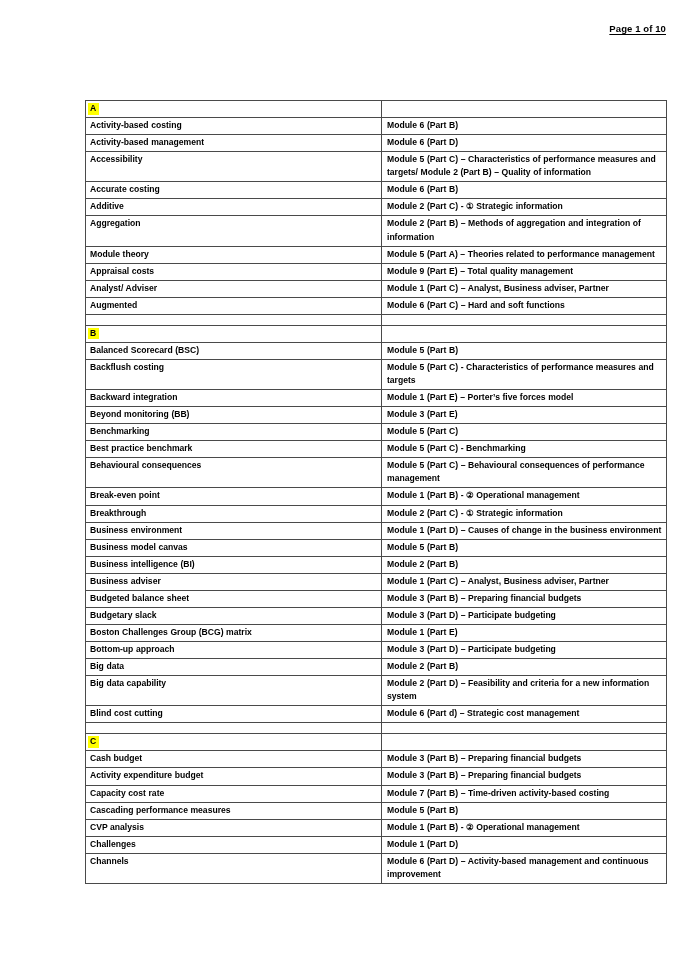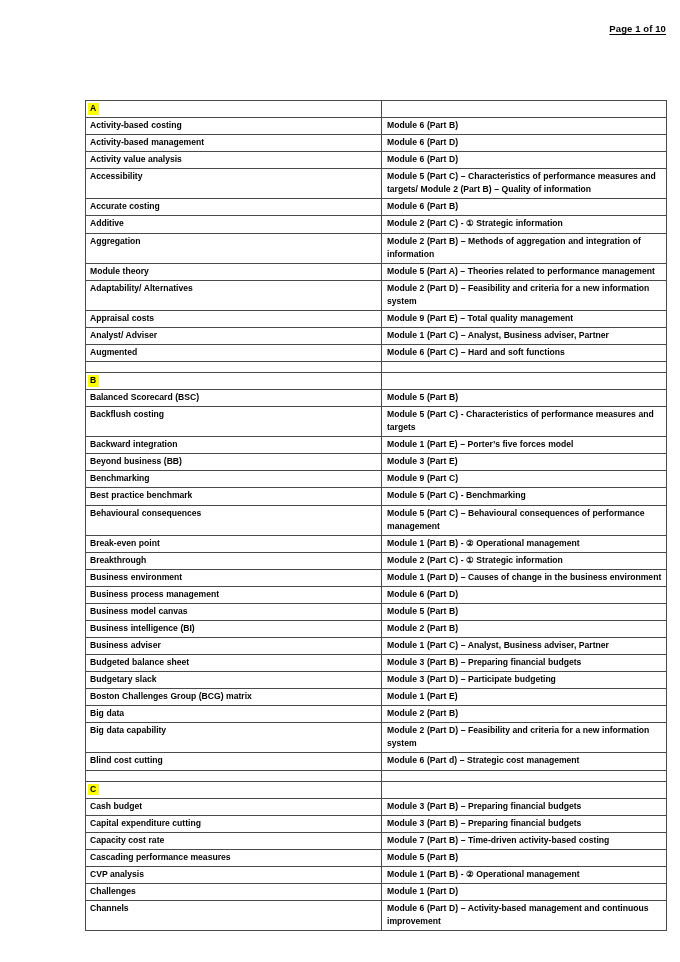--- a/index.html
+++ b/index.html
@@ -112,48 +112,40 @@
           </tr>
           <tr>
             <td class="term">Activity-based costing</td>
             <td class="ref">Module 6 (Part B)</td>
           </tr>
           <tr>
             <td class="term">Activity-based management</td>
             <td class="ref">Module 6 (Part D)</td>
           </tr>
           <tr>
-            <td class="term">Activity value analysis</td>
-            <td class="ref">Module 6 (Part D)</td>
-          </tr>
-          <tr>
             <td class="term">Accessibility</td>
             <td class="ref">Module 5 (Part C) – Characteristics of performance measures and targets/ Module 2 (Part B) – Quality of information</td>
           </tr>
           <tr>
             <td class="term">Accurate costing</td>
             <td class="ref">Module 6 (Part B)</td>
           </tr>
           <tr>
             <td class="term">Additive</td>
             <td class="ref">Module 2 (Part C) - ① Strategic information</td>
           </tr>
           <tr>
             <td class="term">Aggregation</td>
             <td class="ref">Module 2 (Part B) – Methods of aggregation and integration of information</td>
           </tr>
           <tr>
             <td class="term">Module theory</td>
             <td class="ref">Module 5 (Part A) – Theories related to performance management</td>
           </tr>
           <tr>
-            <td class="term">Adaptability/ Alternatives</td>
-            <td class="ref">Module 2 (Part D) – Feasibility and criteria for a new information system</td>
-          </tr>
-          <tr>
             <td class="term">Appraisal costs</td>
             <td class="ref">Module 9 (Part E) – Total quality management</td>
           </tr>
           <tr>
             <td class="term">Analyst/ Adviser</td>
             <td class="ref">Module 1 (Part C) – Analyst, Business adviser, Partner</td>
           </tr>
           <tr>
             <td class="term">Augmented</td>
             <td class="ref">Module 6 (Part C) – Hard and soft functions</td>
@@ -172,26 +164,26 @@
           </tr>
           <tr>
             <td class="term">Backflush costing</td>
             <td class="ref">Module 5 (Part C) -  Characteristics of performance measures and targets</td>
           </tr>
           <tr>
             <td class="term">Backward integration</td>
             <td class="ref">Module 1 (Part E) – Porter’s five forces model</td>
           </tr>
           <tr>
-            <td class="term">Beyond business (BB)</td>
+            <td class="term">Beyond monitoring (BB)</td>
             <td class="ref">Module 3 (Part E)</td>
           </tr>
           <tr>
             <td class="term">Benchmarking</td>
-            <td class="ref">Module 9 (Part C)</td>
+            <td class="ref">Module 5 (Part C)</td>
           </tr>
           <tr>
             <td class="term">Best practice benchmark</td>
             <td class="ref">Module 5 (Part C) - Benchmarking</td>
           </tr>
           <tr>
             <td class="term">Behavioural consequences</td>
             <td class="ref">Module 5 (Part C) – Behavioural consequences of performance management</td>
           </tr>
           <tr>
@@ -200,24 +192,20 @@
           </tr>
           <tr>
             <td class="term">Breakthrough</td>
             <td class="ref">Module 2 (Part C) - ① Strategic information</td>
           </tr>
           <tr>
             <td class="term">Business environment</td>
             <td class="ref">Module 1 (Part D) – Causes of change in the business environment</td>
           </tr>
           <tr>
-            <td class="term">Business process management</td>
-            <td class="ref">Module 6 (Part D)</td>
-          </tr>
-          <tr>
             <td class="term">Business model canvas</td>
             <td class="ref">Module 5 (Part B)</td>
           </tr>
           <tr>
             <td class="term">Business intelligence (BI)</td>
             <td class="ref">Module 2 (Part B)</td>
           </tr>
           <tr>
             <td class="term">Business adviser</td>
             <td class="ref">Module 1 (Part C) – Analyst, Business adviser, Partner</td>
@@ -228,20 +216,24 @@
           </tr>
           <tr>
             <td class="term">Budgetary slack</td>
             <td class="ref">Module 3 (Part D) – Participate budgeting</td>
           </tr>
           <tr>
             <td class="term">Boston Challenges Group (BCG) matrix</td>
             <td class="ref">Module 1 (Part E)</td>
           </tr>
           <tr>
+            <td class="term">Bottom-up approach</td>
+            <td class="ref">Module 3 (Part D) – Participate budgeting</td>
+          </tr>
+          <tr>
             <td class="term">Big data</td>
             <td class="ref">Module 2 (Part B)</td>
           </tr>
           <tr>
             <td class="term">Big data capability</td>
             <td class="ref">Module 2 (Part D) – Feasibility and criteria for a new information system</td>
           </tr>
           <tr>
             <td class="term">Blind cost cutting</td>
             <td class="ref">Module 6 (Part d) – Strategic cost management</td>
@@ -252,21 +244,21 @@
           </tr>
           <tr class="letter">
             <td class="term"><span class="letter-mark">C</span></td>
             <td class="ref empty"></td>
           </tr>
           <tr>
             <td class="term">Cash budget</td>
             <td class="ref">Module 3 (Part B) – Preparing financial budgets</td>
           </tr>
           <tr>
-            <td class="term">Capital expenditure cutting</td>
+            <td class="term">Activity expenditure budget</td>
             <td class="ref">Module 3 (Part B) – Preparing financial budgets</td>
           </tr>
           <tr>
             <td class="term">Capacity cost rate</td>
             <td class="ref">Module 7 (Part B) – Time-driven activity-based costing</td>
           </tr>
           <tr>
             <td class="term">Cascading performance measures</td>
             <td class="ref">Module 5 (Part B)</td>
           </tr>

